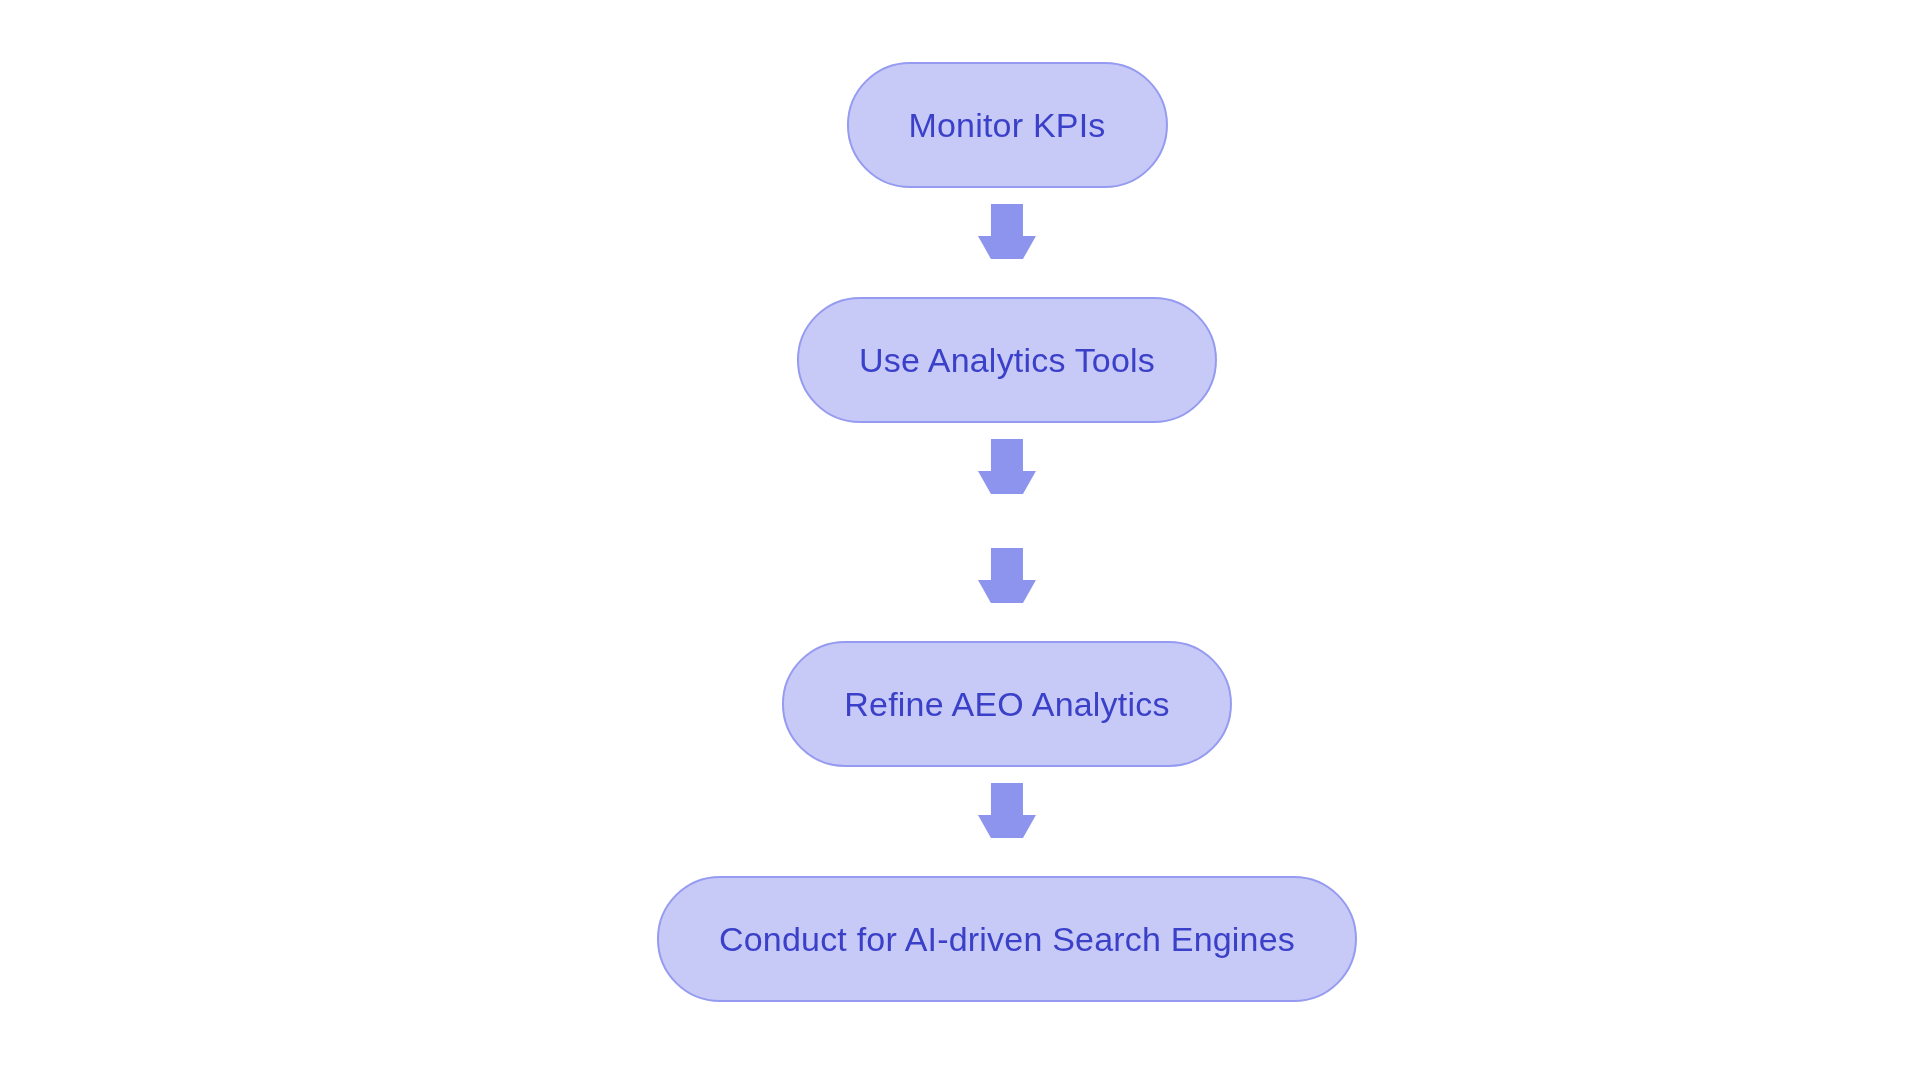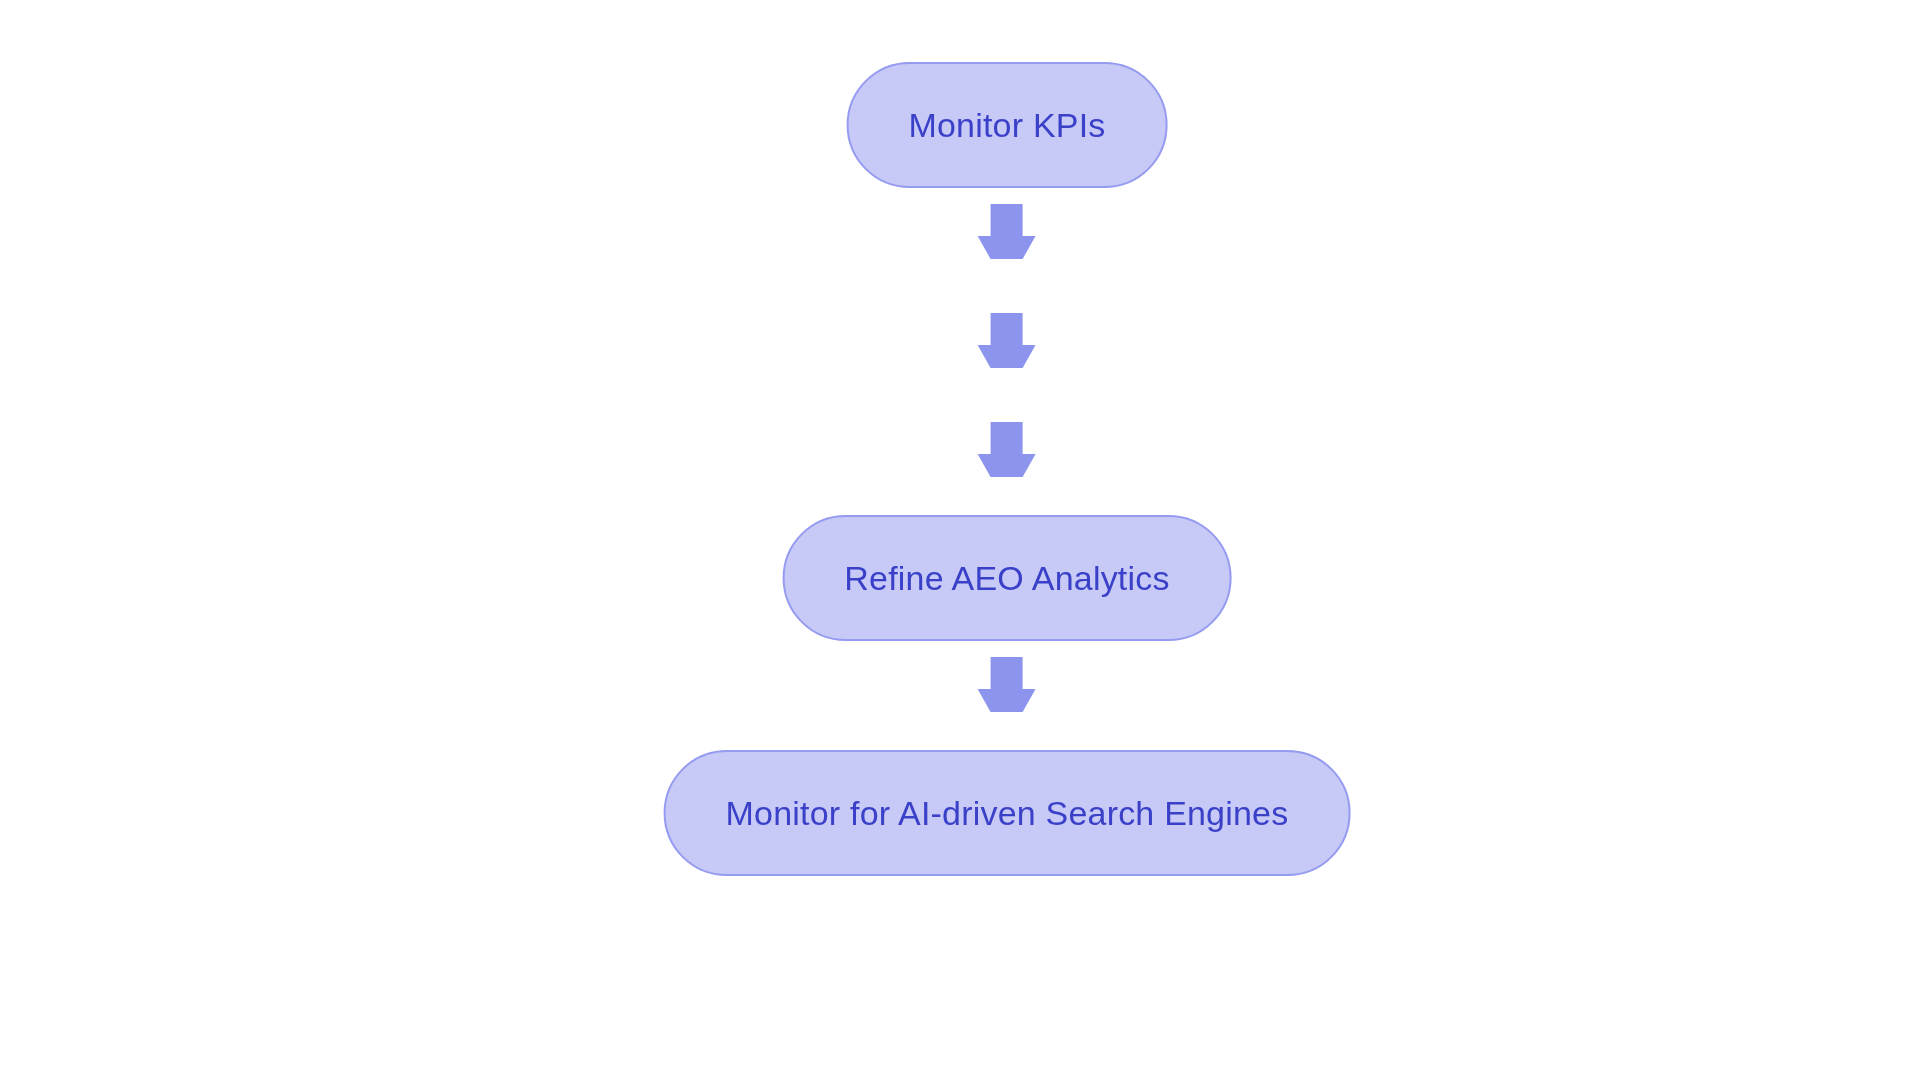--- a/index.html
+++ b/index.html
@@ -74,20 +74,23 @@
 
     <div class="flow-node">
       <span>Monitor KPIs</span>
     </div>
 
     <div class="flow-arrow">
       <div class="shaft"></div>
       <div class="head"></div>
     </div>
 
+    <div class="flow-node">
+      <span>Use Analytics Tools</span>
+    </div>
 
     <div class="flow-arrow">
       <div class="shaft"></div>
       <div class="head"></div>
     </div>
 
 
     <div class="flow-arrow">
       <div class="shaft"></div>
       <div class="head"></div>
@@ -96,17 +99,17 @@
     <div class="flow-node">
       <span>Refine AEO Analytics</span>
     </div>
 
     <div class="flow-arrow">
       <div class="shaft"></div>
       <div class="head"></div>
     </div>
 
     <div class="flow-node">
-      <span>Monitor for AI-driven Search Engines</span>
+      <span>Conduct for AI-driven Search Engines</span>
     </div>
 
   </div>
 </div>
 
 </body></html>

